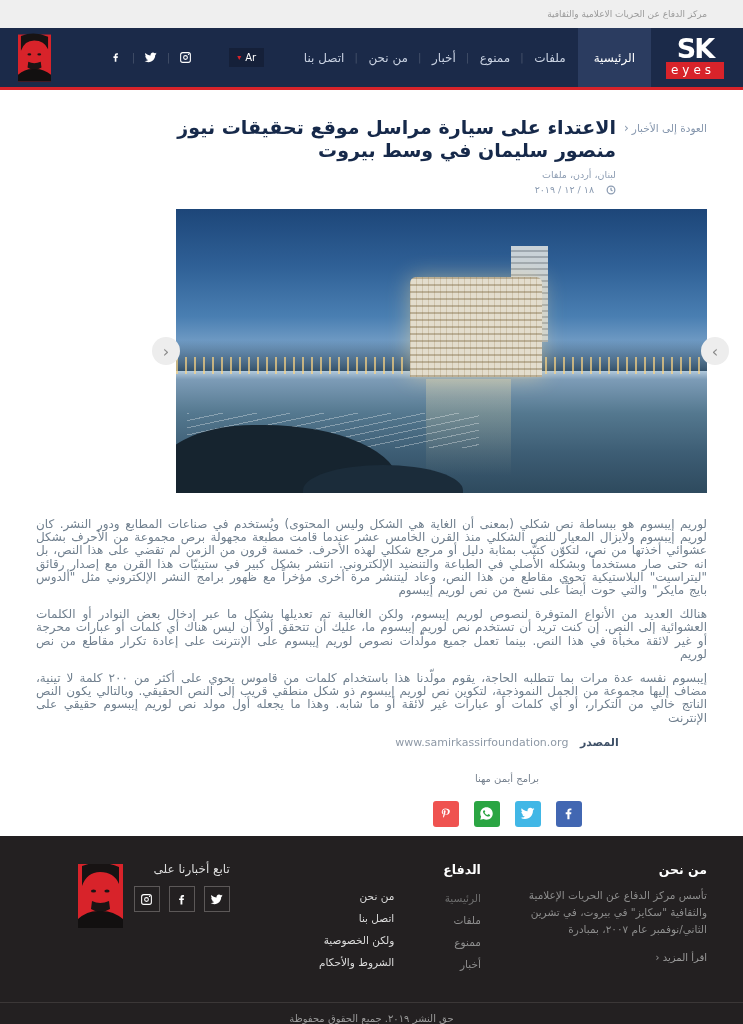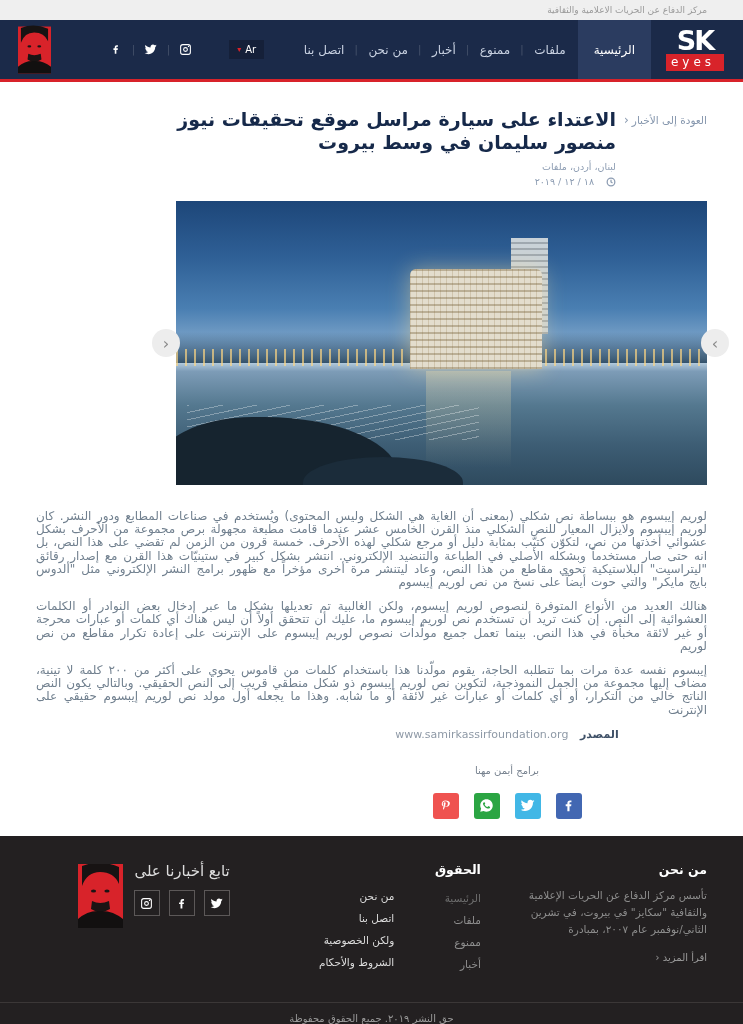--- a/index.html
+++ b/index.html
@@ -2,21 +2,21 @@
 <html dir="rtl" lang="ar"><head>
 <meta charset="utf-8">
 <style>
   * { box-sizing: border-box; margin: 0; padding: 0; }
   html,body { background:#fff; }
   body {
     width: 743px; height: 1024px; position: relative; overflow: hidden;
     font-family: "DejaVu Sans", sans-serif; direction: rtl;
   }
   
-  .topbar { height: 20px; background:#efefef; display:flex; align-items:center; padding:0 36px; }
+  .topbar { height: 28px; background:#efefef; display:flex; align-items:center; padding:0 36px; }
   .topbar span { font-size:9px; color:#9a9a9a; }
   
   .nav { height:62px; background:#1b2a49; border-bottom:3px solid #d8232a; display:flex; align-items:stretch; }
   .logo { display:flex; flex-direction:column; align-items:center; justify-content:center; padding:0 10px; margin-right:4px; min-width:88px; }
   .logo .sk { color:#fff; font-size:27px; font-weight:bold; letter-spacing:-2px; line-height:26px; }
   .logo .eyes { background:#d8232a; color:#fff; font-size:12px; letter-spacing:4px; padding:1px 9px 2px 5px; line-height:14px; }
   .menu { display:flex; align-items:stretch; }
   .menu-item { display:flex; align-items:center; padding:0 12px; font-size:12px; color:#c9d2e2; cursor:pointer; position:relative; }
   .menu-item.active { background:#2b3c60; color:#fff; padding:0 16px; }
   .menu-item:not(.active):not(:last-child)::after {
@@ -85,21 +85,21 @@
   .f-h { font-size:12.5px; font-weight:bold; color:#fff; margin-bottom:10px; }
   .f-about p { font-size:10.5px; line-height:17px; color:#8d8d8d; }
   .read-more { display:inline-block; margin-top:14px; font-size:10px; color:#9a9a9a; cursor:pointer; }
   .f-secs { margin-right:24px; width:72px; }
   .f-secs li, .f-links li { list-style:none; font-size:10.5px; line-height:22px; cursor:pointer; }
   .f-secs li { color:#8f8f8f; }
   .f-secs li.dim { color:#6c6c6c; }
   .f-links { margin-right:18px; width:118px; padding-top:23px; }
   .f-links li { color:#dcdcdc; }
   .f-follow { margin-right:52px; width:112px; }
-  .f-follow .f-h { font-size:15px; font-weight:normal; color:#ddd; }
+  .f-follow .f-h { font-size:12px; font-weight:normal; color:#ddd; }
   .f-icons { display:flex; gap:9px; margin-top:10px; }
   .f-icons .box { width:26px; height:26px; border:1px solid #5c5858; display:flex; align-items:center; justify-content:center; cursor:pointer; }
   .f-icons svg { width:13px; height:13px; fill:#fff; }
   .f-portrait { margin-right:auto; margin-left:42px; padding-top:2px; }
   .f-portrait svg { width:45px; height:64px; display:block; }
   .f-copy { position:absolute; bottom:0; left:0; width:100%; height:22px; border-top:1px solid #3b3737;
     text-align:center; line-height:32px; font-size:10px; color:#9a9a9a; }
 </style>
 </head>
 <body>
@@ -244,21 +244,21 @@
   <div class="f-main">
     <div class="f-about">
       <div class="f-h">من نحن</div>
       <p>تأسس مركز الدفاع عن الحريات الإعلامية والثقافية "سكايز" في بيروت، في تشرين الثاني/نوفمبر عام ٢٠٠٧، بمبادرة</p>
       <span class="read-more">
         <span>اقرأ المزيد</span>
         <span>‹</span>
       </span>
     </div>
     <div class="f-secs">
-      <div class="f-h">الحقوق</div>
+      <div class="f-h">الدفاع</div>
       <ul>
         <li class="dim">الرئيسية</li>
         <li>ملفات</li>
         <li>ممنوع</li>
         <li>أخبار</li>
       </ul>
     </div>
     <ul class="f-links">
       <li>من نحن</li>
       <li>اتصل بنا</li>

